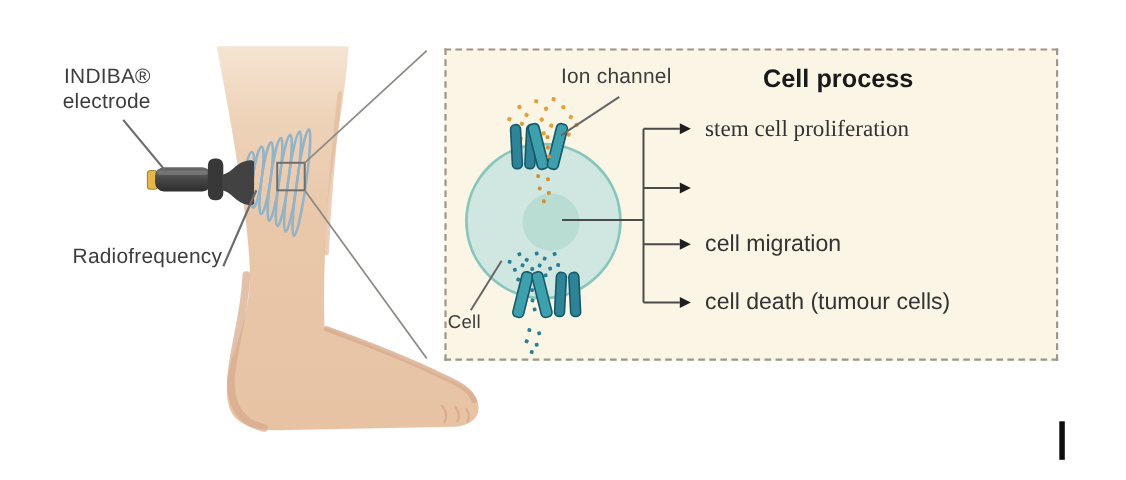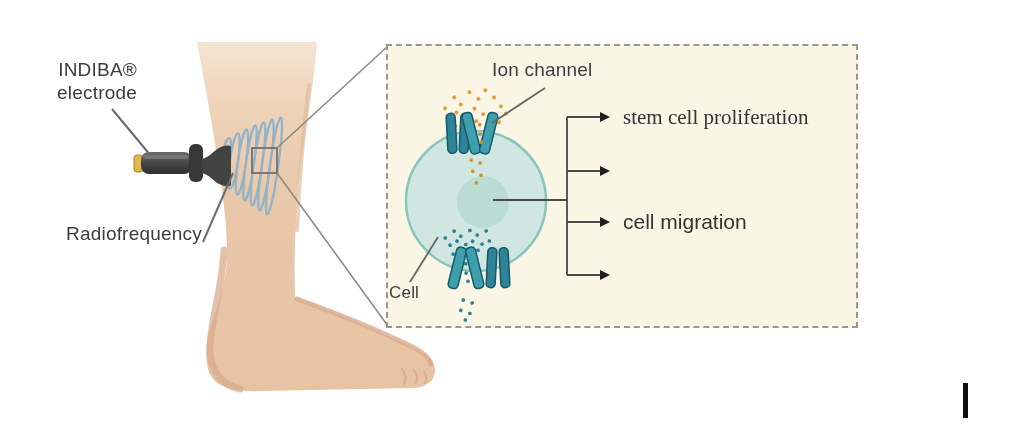--- a/index.html
+++ b/index.html
@@ -8,21 +8,21 @@
     background:#ffffff;font-family:"Liberation Sans", sans-serif;
   }
   .scene{position:absolute;left:0;top:0;}
   .label{
     position:absolute;color:#3d3d3d;font-size:19px;line-height:23px;
     white-space:nowrap;letter-spacing:.2px;text-align:right;
   }
   .indiba-label{left:57px;top:58px;}
   .radio-label{left:66px;top:222px;}
   .inset{
-    position:absolute;left:386px;top:44px;width:472px;height:284px;
+    position:absolute;left:404px;top:44px;width:558px;height:284px;
     box-sizing:border-box;background:#faf5e4;
     border:2px dashed #9b978b;
   }
   .inset-svg{position:absolute;left:0;top:0;width:540px;height:278px;}
   .ion-label{left:104px;top:12px;font-size:19px;}
   .cell-label{left:1px;top:235px;font-size:17px;}
   .process-heading{
     position:absolute;left:256px;top:12px;width:200px;text-align:center;
     font-size:23px;font-weight:bold;color:#1a1a1a;white-space:nowrap;
   }
@@ -214,19 +214,21 @@
         <g fill="#1e1e1e">
           <polygon points="212,66 222,71 212,76"></polygon>
           <polygon points="212,120 222,125 212,130"></polygon>
           <polygon points="212,171 222,176 212,181"></polygon>
           <polygon points="212,224 222,229 212,234"></polygon>
         </g>
       </g>
     </svg>
 
     <div class="label ion-label">Ion channel</div>
+    <div class="process-heading">Cell process</div>
     <div class="process-item p0">stem cell proliferation</div>
     <div class="process-item p2">cell migration</div>
+    <div class="process-item p3">cell death (tumour cells)</div>
     <div class="label cell-label">Cell</div>
   </div>
 
   <div class="text-cursor"></div>
 </div>
 
 </body></html>

